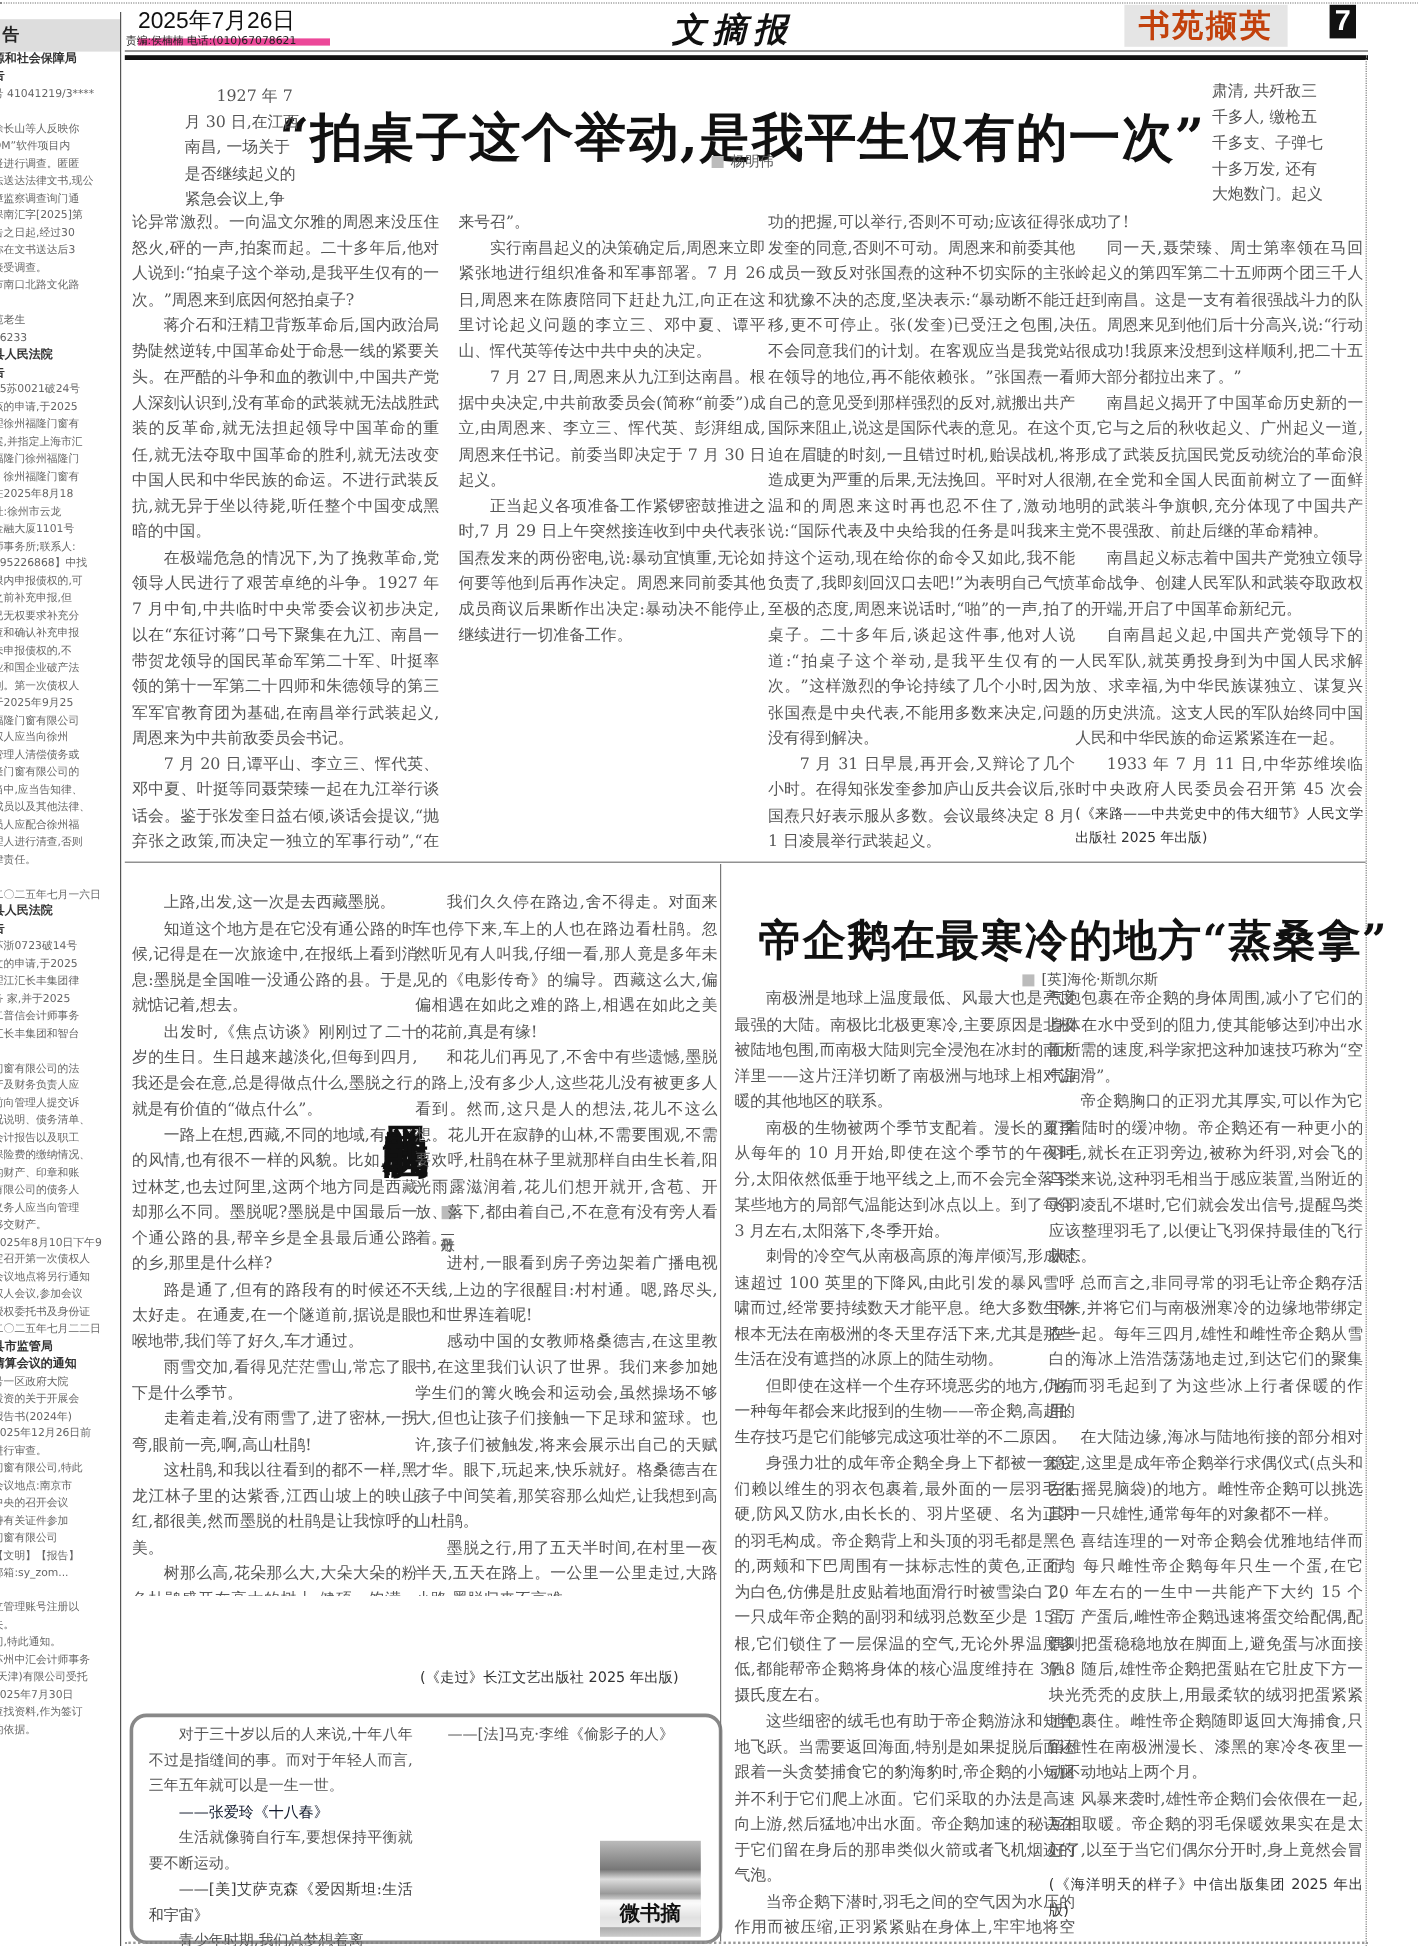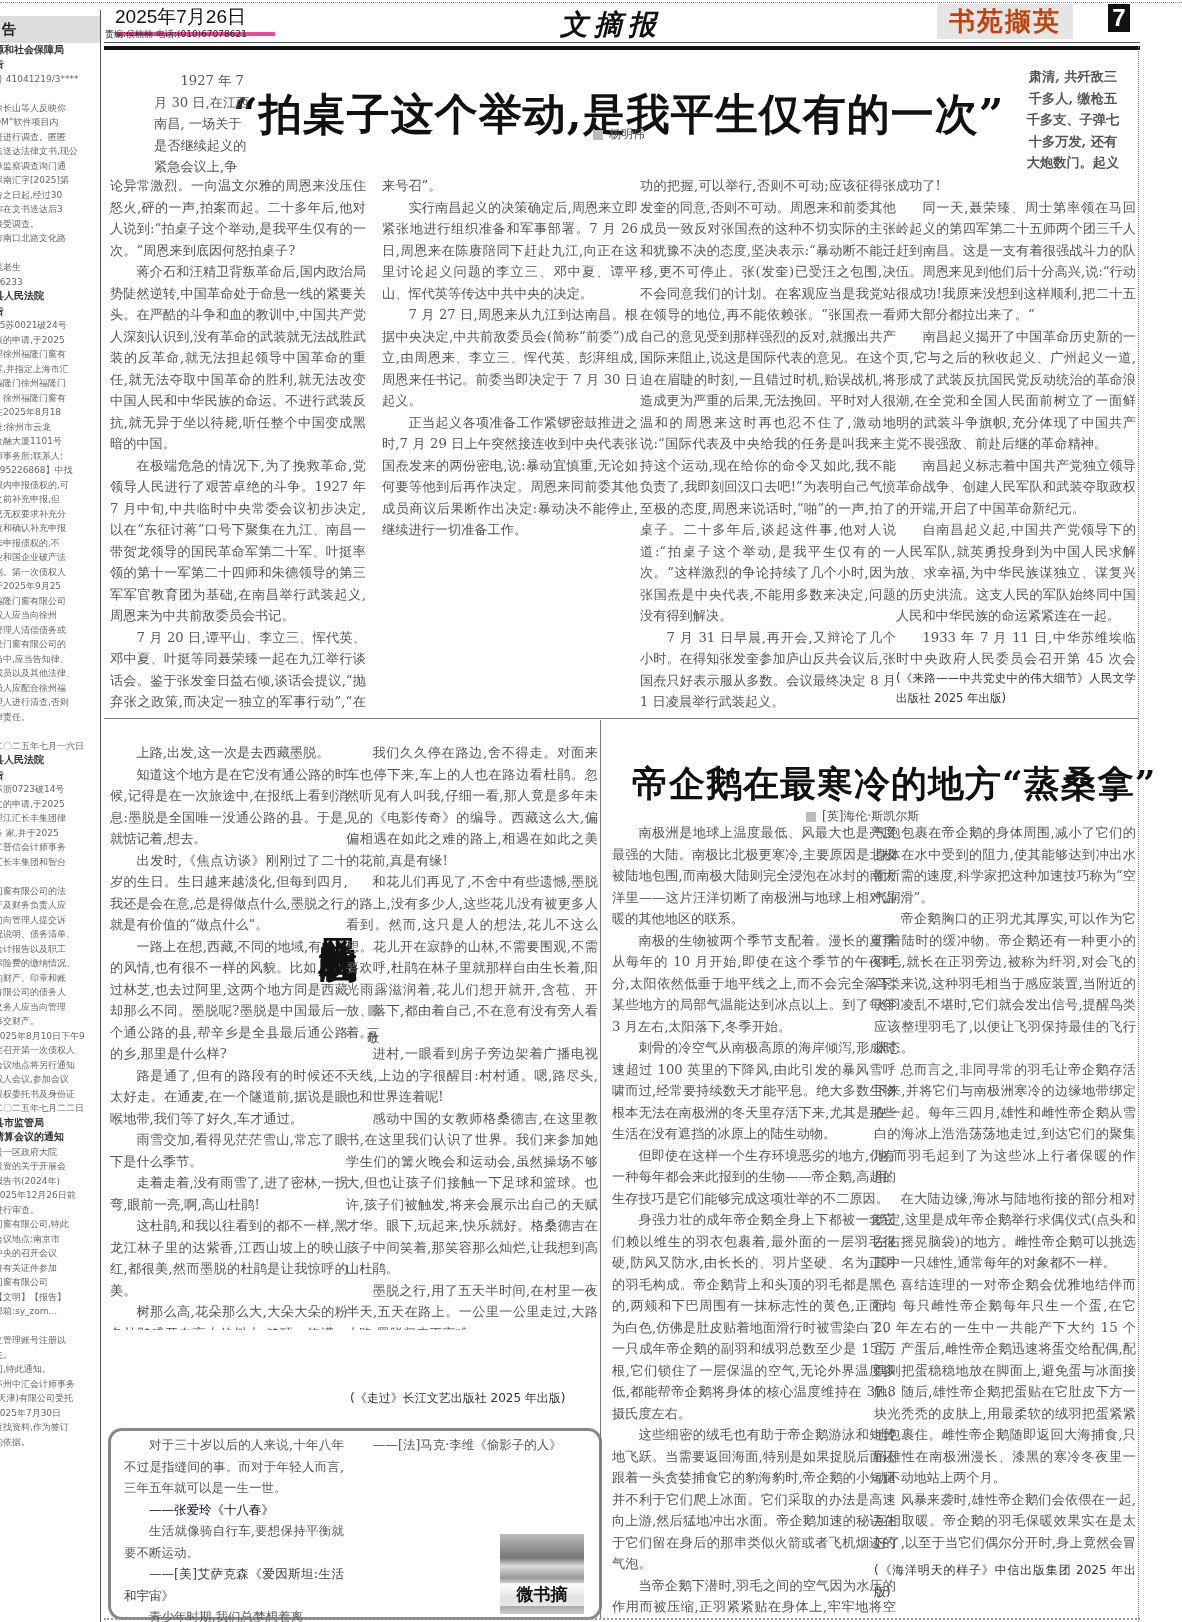--- a/index.html
+++ b/index.html
@@ -5,21 +5,21 @@
   html,body{margin:0;padding:0;background:#fff;}
   body{width:1182px;height:1622px;position:relative;overflow:hidden;font-family:"DejaVu Serif",serif;color:#444;}
   .abs{position:absolute;}
   .topdots{left:0;top:2px;width:1182px;border-top:1px dotted #888;}
   
   .leftcol{left:0;top:10px;width:100px;height:1612px;overflow:hidden;border-right:1px solid #555;font-family:"DejaVu Sans",sans-serif;font-size:9px;line-height:14.5px;color:#666;}
   .leftcol .hdr{background:#ddd;font-size:14px;font-weight:bold;color:#222;padding:6px 2px;margin-top:6px;}
   .leftcol .t{font-weight:bold;color:#333;font-size:10px;}
   .leftcol p{margin:0 0 0 -6px;white-space:nowrap;}
   
-  .date{left:115px;top:4px;font-family:"Liberation Sans",sans-serif;font-size:19px;color:#111;border-bottom:4px solid #ec4899;width:160px;padding-bottom:2px;}
+  .date{left:115px;top:4px;font-family:"Liberation Sans",sans-serif;font-size:19px;color:#111;border-bottom:6px solid #ec4899;width:160px;padding-bottom:2px;}
   .editor{left:105px;top:28px;font-family:"DejaVu Sans",sans-serif;font-size:9px;color:#222;}
   .paper-name{left:560px;top:6px;font-family:"DejaVu Serif",serif;font-size:28px;font-weight:bold;font-style:italic;color:#111;letter-spacing:6px;}
   .section{left:937px;top:4px;background:#e5e5e5;font-family:"DejaVu Sans",sans-serif;font-size:26px;font-weight:bold;color:#c2410c;padding:0 12px;letter-spacing:2px;}
   .pagenum{left:1108px;top:4px;background:#111;color:#fff;font-family:"Liberation Sans",sans-serif;font-weight:bold;font-size:24px;width:22px;text-align:center;}
   .rule-thick{left:104px;top:46px;width:1036px;height:4px;background:#111;}
   .rule-thin{left:104px;top:42px;width:1036px;height:1px;background:#555;}
   .rightdots{left:1138px;top:46px;height:1576px;border-left:1px dotted #777;}
   
   .body{font-size:13.2px;line-height:21.5px;color:#555;text-align:justify;}
   .body p{margin:0;text-indent:2em;}
@@ -177,21 +177,21 @@
     <p class="noind">来号召”。</p>
     <p>实行南昌起义的决策确定后,周恩来立即紧张地进行组织准备和军事部署。7 月 26 日,周恩来在陈赓陪同下赶赴九江,向正在这里讨论起义问题的李立三、邓中夏、谭平山、恽代英等传达中共中央的决定。</p>
     <p>7 月 27 日,周恩来从九江到达南昌。根据中央决定,中共前敌委员会(简称“前委”)成立,由周恩来、李立三、恽代英、彭湃组成,周恩来任书记。前委当即决定于 7 月 30 日起义。</p>
     <p>正当起义各项准备工作紧锣密鼓推进之时,7 月 29 日上午突然接连收到中央代表张国焘发来的两份密电,说:暴动宜慎重,无论如何要等他到后再作决定。周恩来同前委其他成员商议后果断作出决定:暴动决不能停止,继续进行一切准备工作。</p>
   </div>
 <div class="abs body" style="left:640px;top:175px;width:256px;height:540px;overflow:hidden;" id="a1-col3">
     <p class="noind">功的把握,可以举行,否则不可动;应该征得张发奎的同意,否则不可动。周恩来和前委其他成员一致反对张国焘的这种不切实际的主张和犹豫不决的态度,坚决表示:“暴动断不能迁移,更不可停止。张(发奎)已受汪之包围,决不会同意我们的计划。在客观应当是我党站在领导的地位,再不能依赖张。”张国焘一看自己的意见受到那样强烈的反对,就搬出共产国际来阻止,说这是国际代表的意见。在这个迫在眉睫的时刻,一且错过时机,贻误战机,将造成更为严重的后果,无法挽回。平时对人很温和的周恩来这时再也忍不住了,激动地说:“国际代表及中央给我的任务是叫我来主持这个运动,现在给你的命令又如此,我不能负责了,我即刻回汉口去吧!”为表明自己气愤至极的态度,周恩来说话时,“啪”的一声,拍了桌子。二十多年后,谈起这件事,他对人说道:“拍桌子这个举动,是我平生仅有的一次。”这样激烈的争论持续了几个小时,因为张国焘是中央代表,不能用多数来决定,问题没有得到解决。</p>
     <p>7 月 31 日早晨,再开会,又辩论了几个小时。在得知张发奎参加庐山反共会议后,张国焘只好表示服从多数。会议最终决定 8 月 1 日凌晨举行武装起义。</p>
     <p>1927 年 8 月 1 日凌晨,南昌城头一声枪响,拉开了中国共产党武装反抗国民党反动派的大幕。经过 4 个多小时激战,起义军占领南昌城。城内的敌军全部</p>
   </div>
-<div class="abs body" style="left:1010px;top:66px;width:126px;text-align:center;font-weight:bold;" id="a1-tr">
+<div class="abs body" style="left:1010px;top:66px;width:126px;text-align:left;" id="a1-tr">
     <p class="noind">肃清, 共歼敌三</p>
     <p class="noind">千多人, 缴枪五</p>
     <p class="noind">千多支、子弹七</p>
     <p class="noind">十多万发, 还有</p>
     <p class="noind">大炮数门。起义</p>
   </div>
 <div class="abs body" style="left:896px;top:175px;width:240px;height:490px;overflow:hidden;" id="a1-col4">
     <p class="noind">成功了!</p>
     <p>同一天,聂荣臻、周士第率领在马回岭起义的第四军第二十五师两个团三千人赶到南昌。这是一支有着很强战斗力的队伍。周恩来见到他们后十分高兴,说:“行动很成功!我原来没想到这样顺利,把二十五师大部分都拉出来了。”</p>
     <p>南昌起义揭开了中国革命历史新的一页,它与之后的秋收起义、广州起义一道,形成了武装反抗国民党反动统治的革命浪潮,在全党和全国人民面前树立了一面鲜明的武装斗争旗帜,充分体现了中国共产党不畏强敌、前赴后继的革命精神。</p>
@@ -242,21 +242,21 @@
 <div class="abs body" style="left:348px;top:1434px;width:236px;font-size:12.5px;line-height:21.5px;" id="q-col2">
     <p style="text-indent: 2em; color: rgb(85, 85, 85);">——[法]马克·李维《偷影子的人》</p>
   </div>
 <div class="abs booksbadge">
     <span>微书摘</span>
   </div>
 
 <div class="abs vdiv" style="left:600px;top:720px;height:898px;"></div>
 
 <div class="abs h1" style="left:632px;top:760px;font-size:36px;">帝企鹅在最寒冷的地方“蒸桑拿”</div>
-<div class="abs byline" style="left:806px;top:808px;"><span class="sq"></span><span>[英]海伦·斯凯尔斯</span></div>
+<div class="abs byline" style="left:852px;top:808px;"><span class="sq"></span><span>[英]海伦·斯凯尔斯</span></div>
 <div class="abs body" style="left:612px;top:822px;width:284px;height:796px;overflow:hidden;" id="a3-col1">
     <p>南极洲是地球上温度最低、风最大也是亮度最强的大陆。南极比北极更寒冷,主要原因是北极被陆地包围,而南极大陆则完全浸泡在冰封的南大洋里——这片汪洋切断了南极洲与地球上相对温暖的其他地区的联系。</p>
     <p>南极的生物被两个季节支配着。漫长的夏季从每年的 10 月开始,即使在这个季节的午夜时分,太阳依然低垂于地平线之上,而不会完全落下,某些地方的局部气温能达到冰点以上。到了每年 3 月左右,太阳落下,冬季开始。</p>
     <p>刺骨的冷空气从南极高原的海岸倾泻,形成时速超过 100 英里的下降风,由此引发的暴风雪呼啸而过,经常要持续数天才能平息。绝大多数生物根本无法在南极洲的冬天里存活下来,尤其是那些生活在没有遮挡的冰原上的陆生动物。</p>
     <p>但即使在这样一个生存环境恶劣的地方,仍有一种每年都会来此报到的生物——帝企鹅,高超的生存技巧是它们能够完成这项壮举的不二原因。</p>
     <p>身强力壮的成年帝企鹅全身上下都被一套它们赖以维生的羽衣包裹着,最外面的一层羽毛很硬,防风又防水,由长长的、羽片坚硬、名为正羽的羽毛构成。帝企鹅背上和头顶的羽毛都是黑色的,两颊和下巴周围有一抹标志性的黄色,正面均为白色,仿佛是肚皮贴着地面滑行时被雪染白了。一只成年帝企鹅的副羽和绒羽总数至少是 15 万根,它们锁住了一层保温的空气,无论外界温度多低,都能帮帝企鹅将身体的核心温度维持在 37.8 摄氏度左右。</p>
     <p>这些细密的绒毛也有助于帝企鹅游泳和短暂地飞跃。当需要返回海面,特别是如果捉脱后面还跟着一头贪婪捕食它的豹海豹时,帝企鹅的小短腿并不利于它们爬上冰面。它们采取的办法是高速向上游,然后猛地冲出水面。帝企鹅加速的秘诀在于它们留在身后的那串类似火箭或者飞机烟迹的气泡。</p>
     <p>当帝企鹅下潜时,羽毛之间的空气因为水压的作用而被压缩,正羽紧紧贴在身体上,牢牢地将空气锁住,直至需要用到这些压缩空气来加速的关键时刻。当帝企鹅快速上浮时,由于水压下降,这些空气迅速膨胀,它们通过精细地调整羽毛来释放气泡,让空气从细密的绒羽之间“嘶嘶”地喷出。微小的</p>
   </div>
 <div class="abs body" style="left:874px;top:822px;width:262px;height:730px;overflow:hidden;" id="a3-col2">

